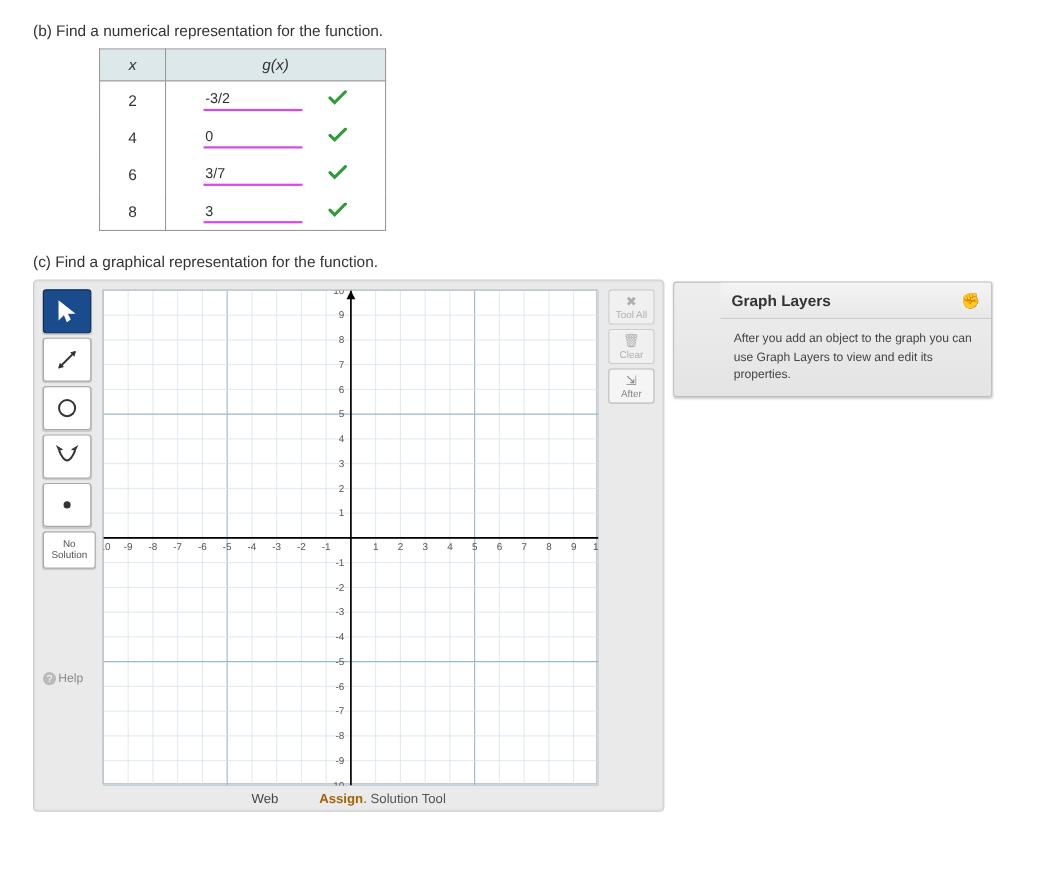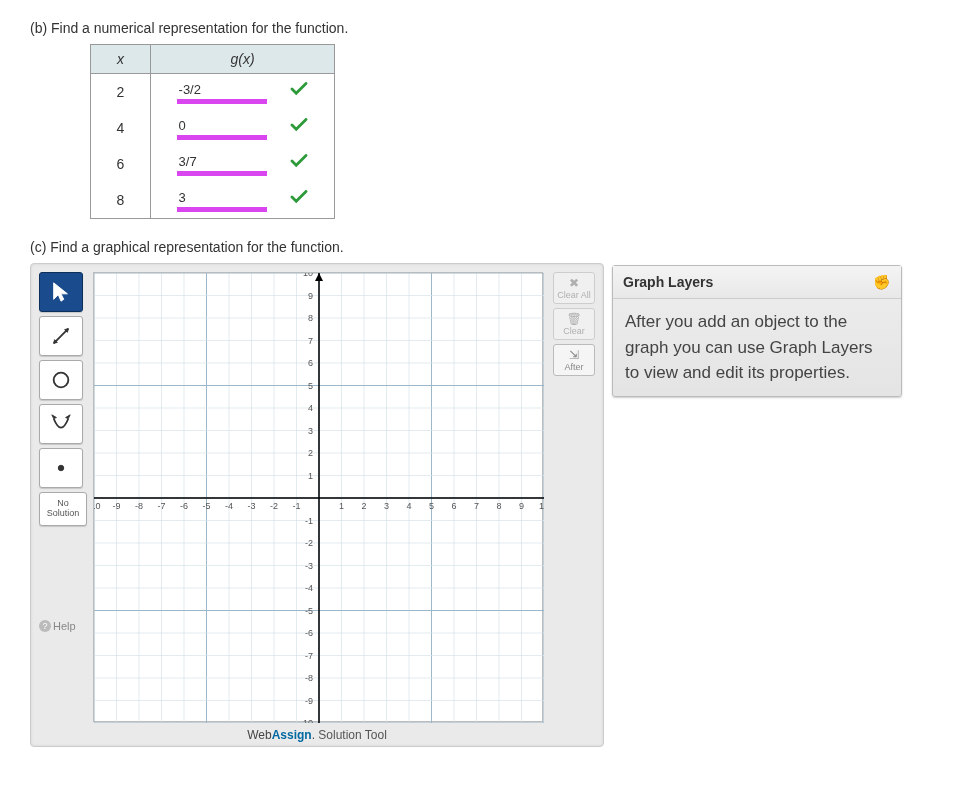--- a/index.html
+++ b/index.html
@@ -20,33 +20,33 @@
   }
   .data-table th {
     background: #dde8ea;
     border: 1px solid #999;
     padding: 6px 20px;
     font-weight: normal;
     font-style: italic;
     text-align: center;
   }
   .data-table th.col-x { width: 60px; font-style: italic;}
-  .data-table th.col-gx { width: 184px;  text-align: center;}
+  .data-table th.col-gx { width: 200px;  text-align: center;}
   .data-table td {
     border-left: 1px solid #999;
     border-right: 1px solid #999;
     padding: 6px 10px;
     text-align: center;
     height: 34px;
   }
   .data-table tr:last-child td { border-bottom: 1px solid #999; }
   .answer-cell { text-align: left; padding-left: 12px; }
   .answer-input {
     display: inline-block;
-    border-bottom: 5px solid #d946ef;
+    border-bottom: 2px solid #d946ef;
     width: 90px;
     text-align: left;
     padding: 2px;
     font-size: 13px;
   }
   .check {
     display: inline-block;
     vertical-align: middle;
     margin-left: 20px;
   }
@@ -148,46 +148,47 @@
   .right-btn.disabled { opacity: 0.6; cursor: default; }
   .right-btn .icon-box { font-size: 12px; line-height:1; }
 
   .layers-panel {
     border: 1px solid #bbb;
     background: linear-gradient(#eee,#e4e4e4);
     width: 290px;
     border-radius: 3px;
     box-shadow: 0 1px 2px rgba(0,0,0,0.2);
     margin-top: 2px;
+    padding-left: 42px;
   }
   .layers-header {
     padding: 8px 10px;
     font-weight: bold;
     border-bottom: 1px solid #ccc;
     display: flex;
     justify-content: space-between;
     align-items: center;
     background: linear-gradient(#f4f4f4,#e8e8e8);
   }
   .layers-body {
     padding: 10px 12px;
-    font-size: 17px;
+    font-size: 11px;
     color: #444;
     line-height: 1.5;
   }
   .grab-icon { font-size: 14px; color:#888; cursor: pointer;}
 
   .footer-brand {
     text-align: center;
     font-size: 12px;
     color: #555;
     margin-top: 6px;
   }
   .footer-brand .wa { color: #444; }
-  .footer-brand .wa b { color: #0369a1; }
+  .footer-brand .wa b { color: #a16207; padding-left: 37px; }
 </style>
 </head>
 <body>
 
 <div class="question-label">(b) Find a numerical representation for the function.</div>
 
 <table class="data-table">
   <thead>
     <tr>
       <th class="col-x">x</th>
@@ -366,21 +367,21 @@
             <text x="219" y="70.5" font-size="9" fill="#555" text-anchor="end">7</text>
             <text x="219" y="48" font-size="9" fill="#555" text-anchor="end">8</text>
             <text x="219" y="25.5" font-size="9" fill="#555" text-anchor="end">9</text>
             <text x="219" y="3" font-size="9" fill="#555" text-anchor="end">10</text>
           </svg>
       </div>
 
       <div class="right-toolbox">
         <div class="right-btn disabled">
           <span class="icon-box">✖</span>
-          <span>Clear All</span>
+          <span>Tool All</span>
         </div>
         <div class="right-btn disabled">
           <span class="icon-box">🗑</span>
           <span>Clear</span>
         </div>
         <div class="right-btn">
           <span class="icon-box">⇲</span>
           <span>After</span>
         </div>
       </div>

